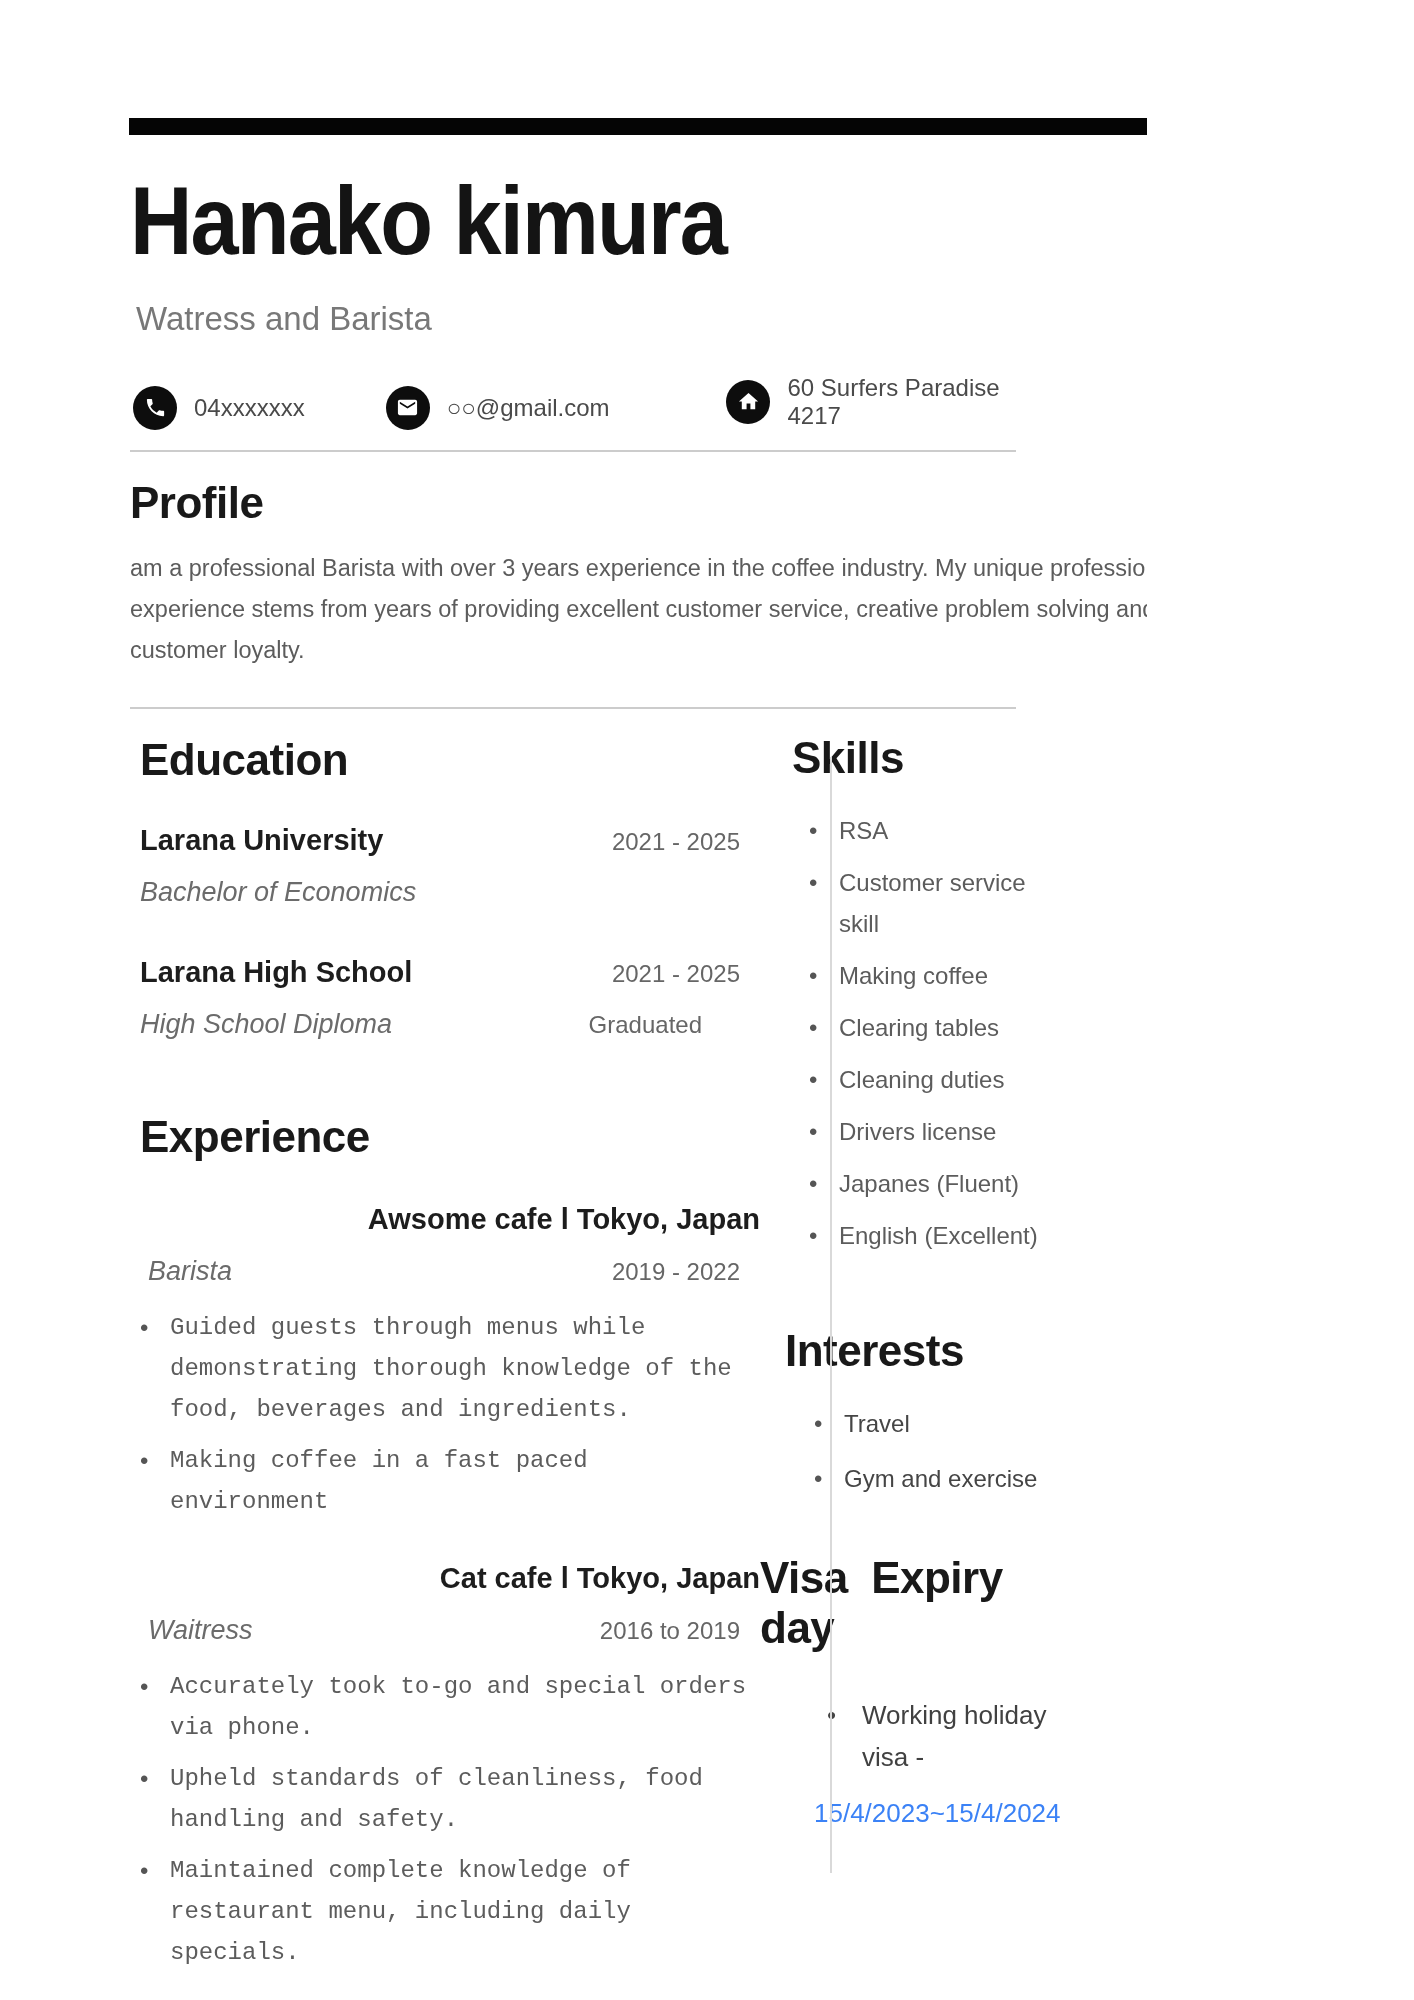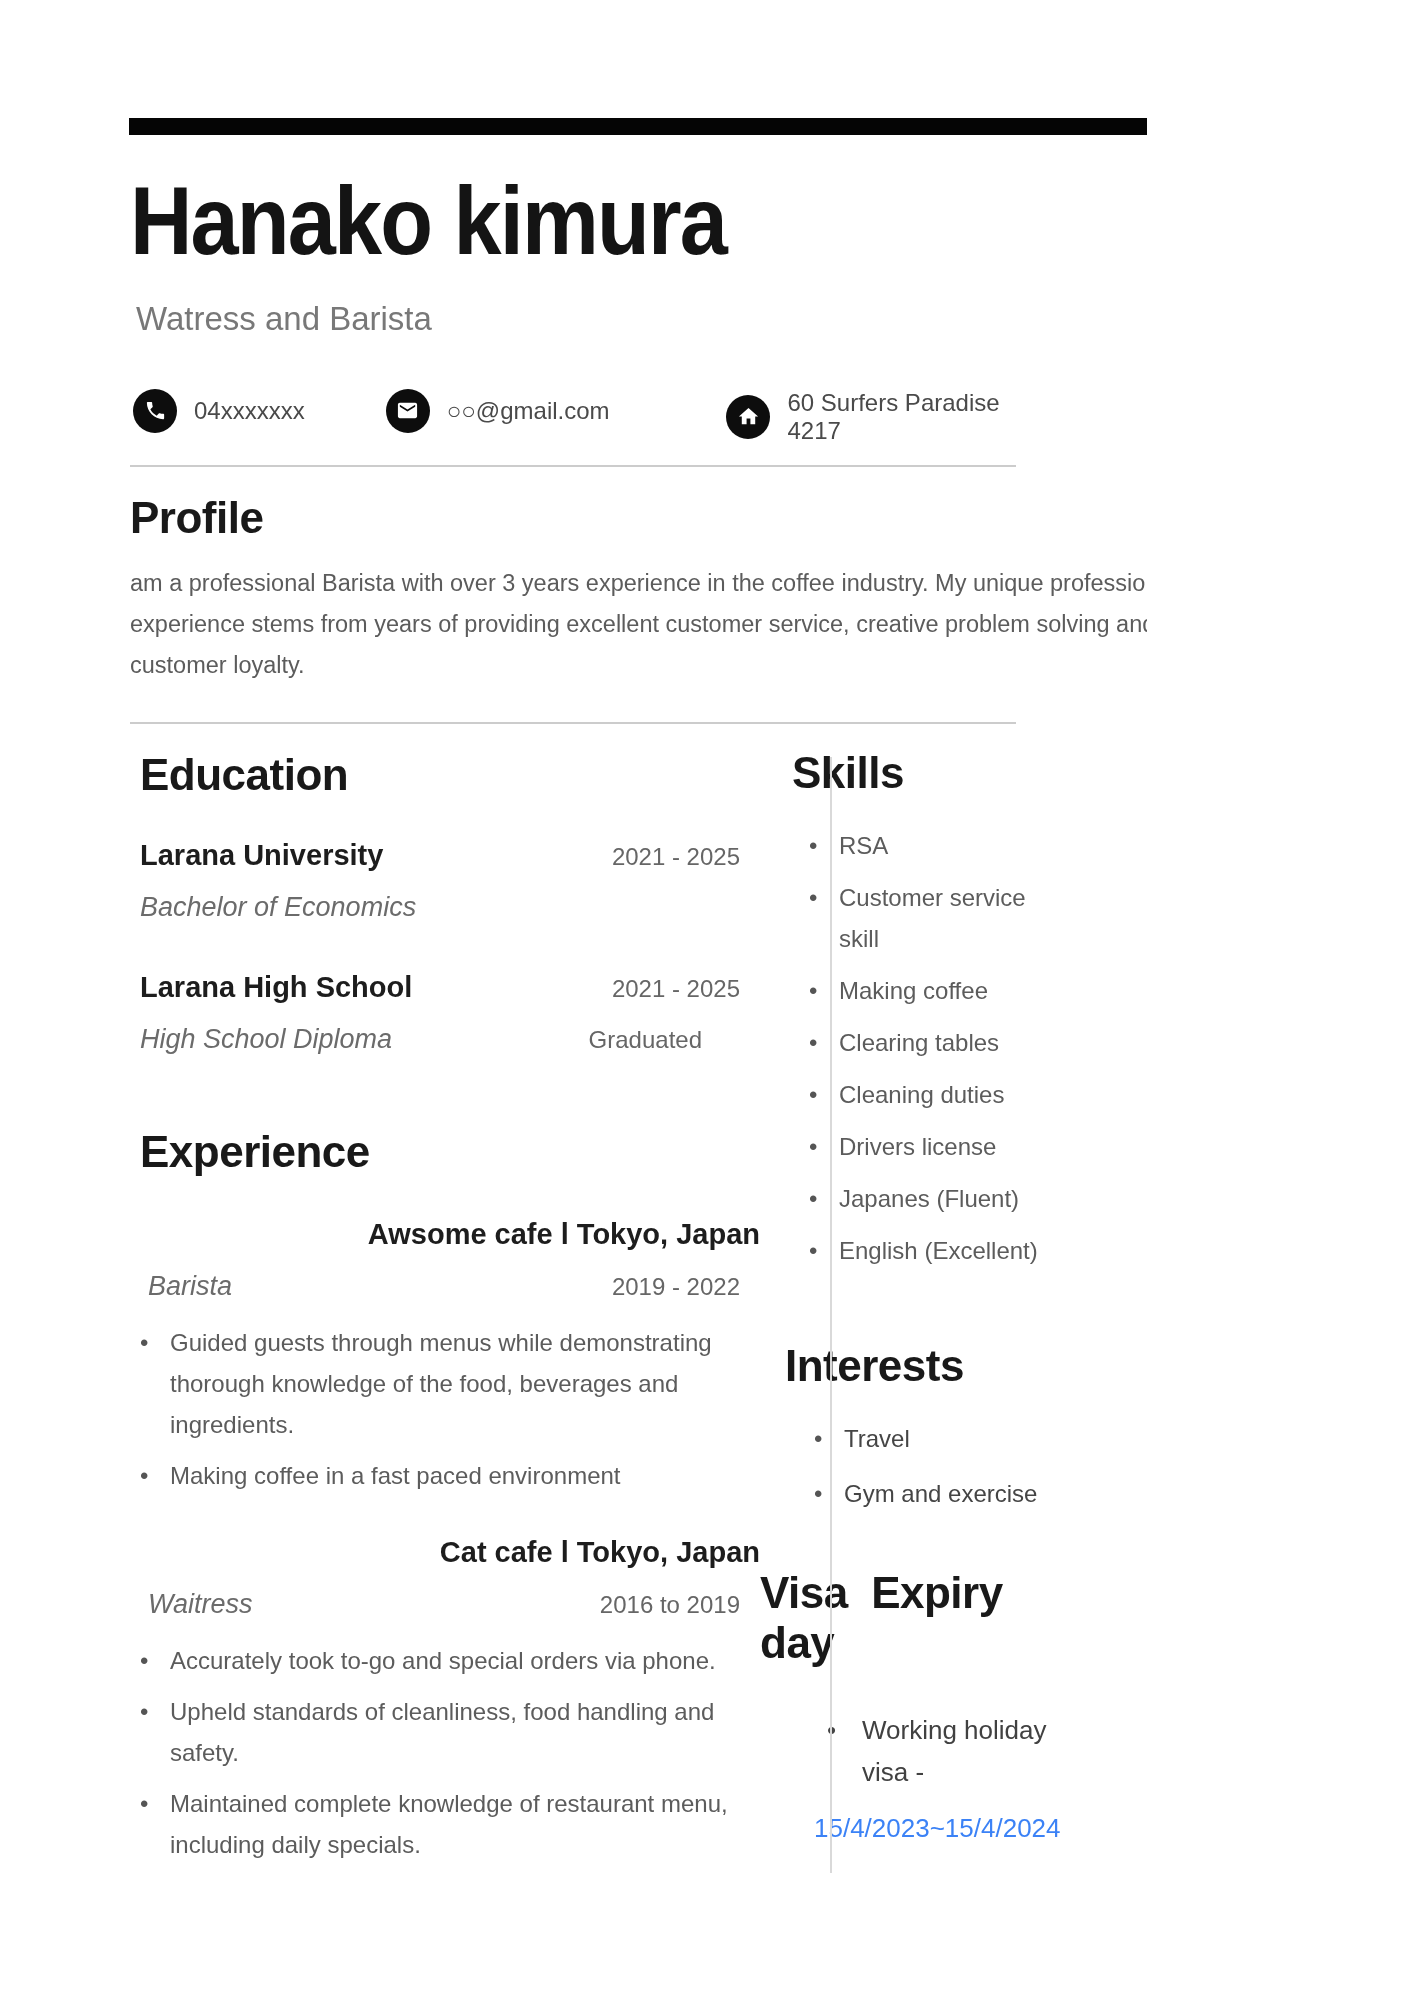--- a/index.html
+++ b/index.html
@@ -13,21 +13,21 @@
     overflow:hidden;
   }
   .topbar { margin-top:118px; margin-left:-1px; width:1154px; height:17px; background:#050505; }
   .name {
     margin-top:36px;
     font-size:96px; font-weight:700; color:#141414;
     letter-spacing:-2px; line-height:1.05; white-space:nowrap;
     transform:scaleX(0.9); transform-origin:left center;
   }
   .subtitle { margin-top:28px; margin-left:6px; font-size:33px; font-weight:400; color:#787878; line-height:38px; }
-  .contact-row { margin-top:51px; display:flex; align-items:flex-start; }
+  .contact-row { margin-top:36px; display:flex; align-items:flex-end; }
   .contact-item { display:flex; align-items:center; }
   .contact-item.phone { margin-left:3px; width:291px; }
   .contact-item.email { width:392px; }
   .icon-circle {
     width:44px; height:44px; border-radius:50%;
     background:#0d0d0d; display:flex; align-items:center; justify-content:center;
     flex:0 0 auto;
   }
   .icon-circle svg { width:23px; height:23px; fill:#ffffff; display:block; }
   .contact-label { margin-left:17px; font-size:24px; color:#4a4a4a; }
@@ -55,21 +55,21 @@
 
   .exp-heading { margin-top:72px; }
   .company { margin-top:40px; font-size:29px; font-weight:700; color:#1d1d1d;text-align:right; }
   .role-row { margin-top:20px; width:600px; display:flex; justify-content:space-between; align-items:baseline; }
   .role { margin-left:8px; font-size:27px; font-style:italic; color:#6b6b6b; }
 
   ul.bullets { list-style:none; margin-top:20px; }
   ul.bullets li { display:flex; margin-top:10px; }
   ul.bullets li:first-child { margin-top:0; }
   .dot { width:30px; flex:0 0 auto; font-size:24px; line-height:41px; color:#555555; }
-  .b-text { width:590px; font-size:24px; line-height:41px; color:#5c5c5c; }
+  .b-text { width:590px; font-size:24px; line-height:41px; color:#5c5c5c;font-family:Liberation Mono, monospace; }
 
   .skills-heading { margin-top:24px; margin-left:32px; }
   ul.side-list { list-style:none; margin-top:26px; margin-left:49px; }
   ul.side-list li { display:flex; margin-top:11px; }
   ul.side-list li:first-child { margin-top:0; }
   .s-text { font-size:24px; line-height:41px; color:#5c5c5c; }
 
   .interests-heading { margin-top:70px; margin-left:25px; }
   ul.interests-list { margin-left:54px; margin-top:26px; }
   ul.interests-list li { margin-top:14px; }

